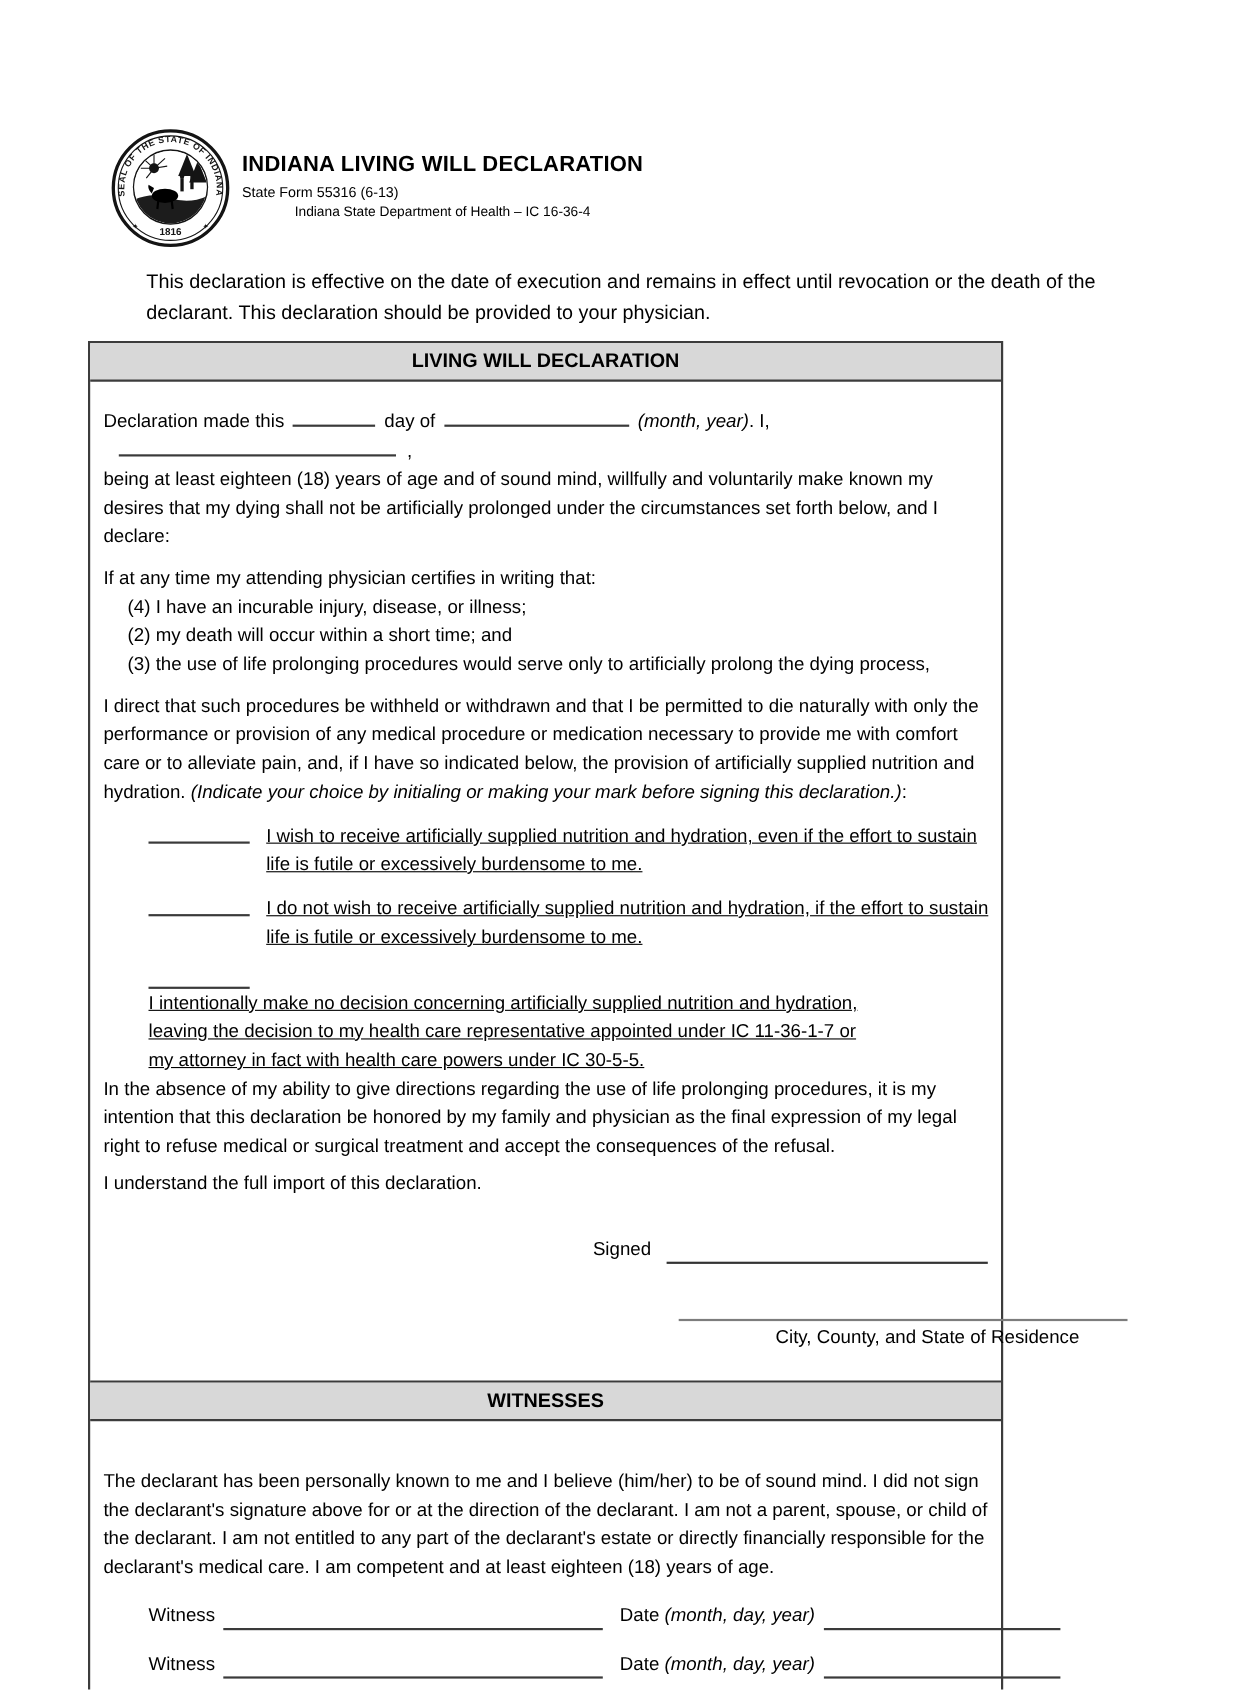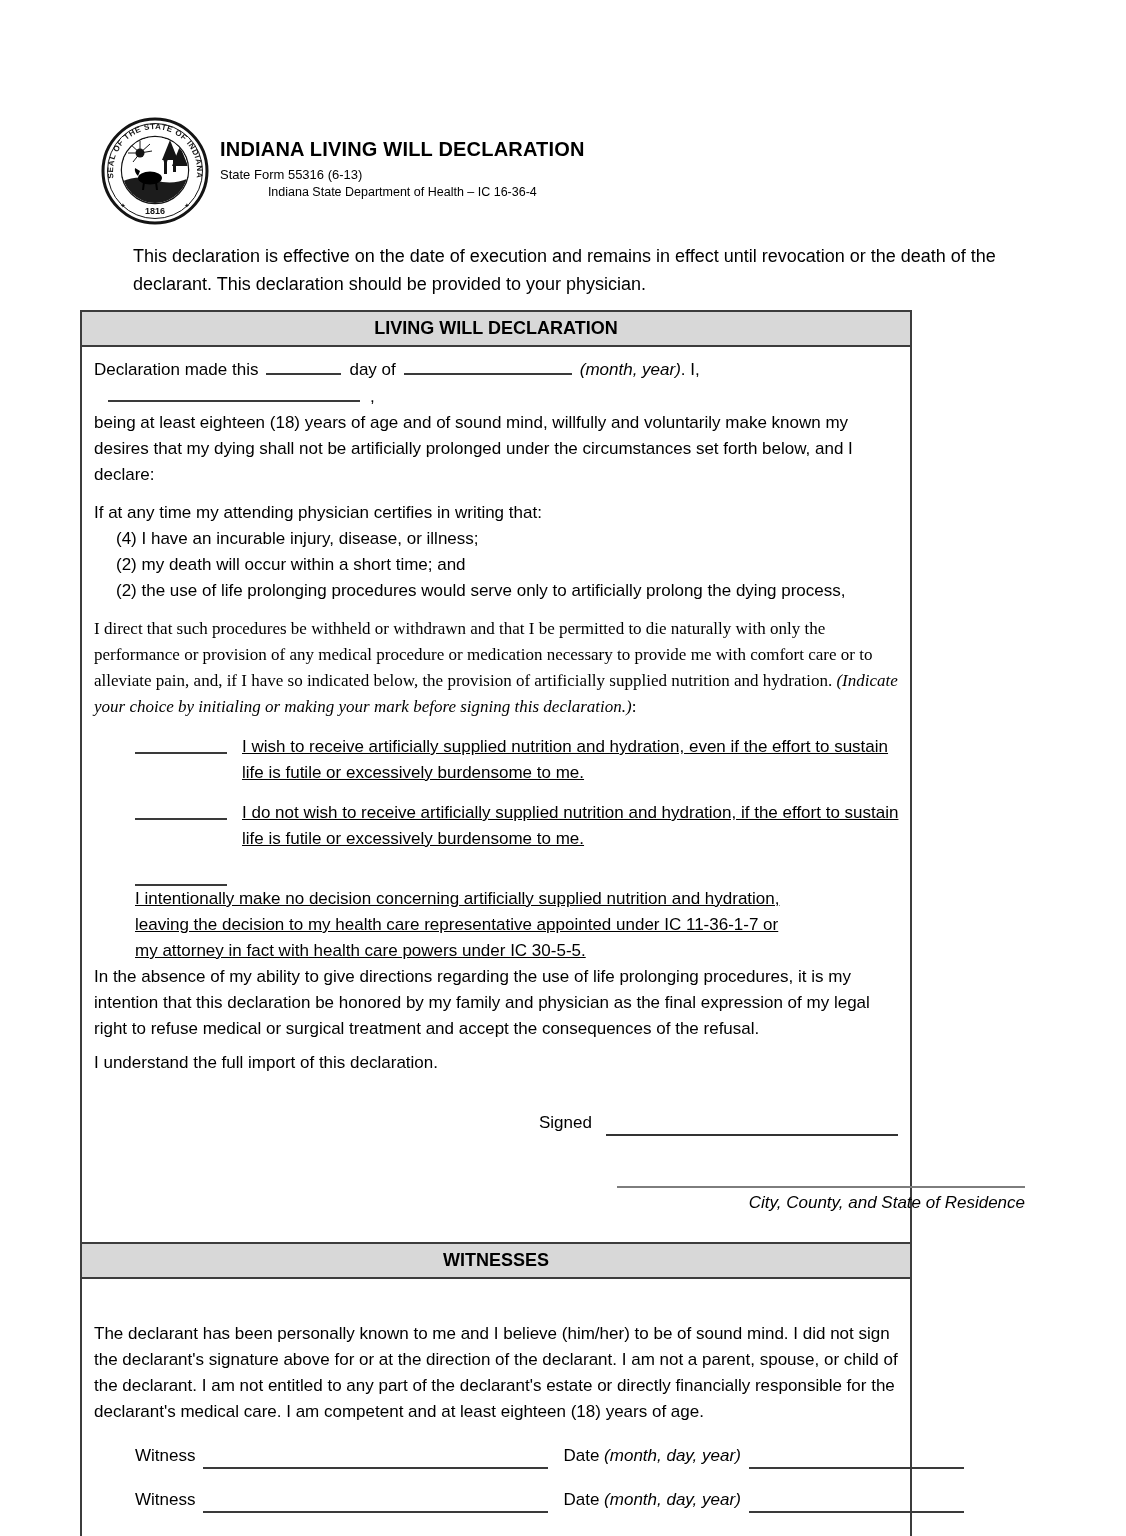--- a/index.html
+++ b/index.html
@@ -38,37 +38,37 @@
   }
   .section-header {
     background: #d8d8d8;
     border-bottom: 2px solid #3c3c3c;
     text-align: center;
     font-weight: bold;
     font-size: 18px;
     padding: 6px 0;
   }
   .body-block { font-size: 17px; line-height: 26px; }
-  .declaration-body { padding: 9px 12px 26px 12px; border-bottom: 2px solid #3c3c3c; }
+  .declaration-body { padding: 22px 12px 26px 12px; border-bottom: 2px solid #3c3c3c; }
   .witnesses-body { padding: 6px 12px 20px 12px; margin-top: 36px; }
 
   .blank {
     display: inline-block;
     border-bottom: 2px solid #3a3a3a;
     height: 19px;
     vertical-align: baseline;
   }
   .blank-day { width: 75px; margin: 0 8px; }
   .blank-month { width: 168px; margin: 0 8px; }
   .blank-name { width: 252px; margin: 0 10px 0 14px; }
 
   .para { margin-bottom: 12px; }
   .p-lead { margin-bottom: 0; }
   .numbered { padding-left: 22px; }
-  .p-direct { margin-bottom: 14px; font-family: Liberation Serif, serif; }
+  .p-direct { margin-bottom: 14px; }
   .italic { font-style: italic; }
 
   .choice { display: flex; margin-left: 41px; margin-bottom: 14px; text-decoration: underline; }
   .choice:nth-of-type(2) { margin-bottom: 16px; }
   .choice-blank {
     flex: none;
     width: 92px; height: 20px;
     border-bottom: 2px solid #3a3a3a;
     margin-right: 15px;
   }
@@ -78,23 +78,22 @@
   .p-absence { margin-bottom: 8px; }
   .p-understand { margin-bottom: 0; }
 
   .signed-row { display: flex; align-items: flex-end; margin: 34px 0 0 445px; }
   .signed-label { font-size: 17px; }
   .signed-line { width: 408px; border-bottom: 2px solid #333; height: 22px; margin-left: 14px; }
 
   .residence-block { margin: 50px 0 0 523px; width: 408px; }
   .residence-line { border-top: 2px solid #7d7d7d; height: 2px; }
   .residence-caption {
-    font-style: italic;
     font-size: 17px;
-    text-align: right;
+    text-align: left;
     padding-left: 88px;
     margin-top: 2px;
   }
 
   .witness-statement { margin-bottom: 18px; }
   .witness-row { display: flex; align-items: flex-end; margin-left: 41px; margin-bottom: 18px; }
   .witness-row:last-child { margin-bottom: 4px; }
   .w-label { flex: none; }
   .w-sign-line { width: 345px; border-bottom: 2px solid #3a3a3a; height: 21px; margin: 0 15px 0 8px; flex: none; }
   .w-date { flex: none; white-space: nowrap; }
@@ -169,21 +168,21 @@
 
       <div class="para">
         <span>Declaration made this</span><span class="blank blank-day"></span><span>day of</span><span class="blank blank-month"></span><span class="italic">(month, year)</span><span>. I,</span><span class="blank blank-name"></span><span>,</span>
         <div>being at least eighteen (18) years of age and of sound mind, willfully and voluntarily make known my desires that my dying shall not be artificially prolonged under the circumstances set forth below, and I declare:</div>
       </div>
 
       <div class="para">
         <div class="p-lead">If at any time my attending physician certifies in writing that:</div>
         <div class="numbered">(4) I have an incurable injury, disease, or illness;</div>
         <div class="numbered">(2) my death will occur within a short time; and</div>
-        <div class="numbered">(2) the use of life prolonging procedures would serve only to artificially prolong the dying process,</div>
+        <div class="numbered">(3) the use of life prolonging procedures would serve only to artificially prolong the dying process,</div>
       </div>
 
       <div class="p-direct">
         <span>I direct that such procedures be withheld or withdrawn and that I be permitted to die naturally with only the performance or provision of any medical procedure or medication necessary to provide me with comfort care or to alleviate pain, and, if I have so indicated below, the provision of artificially supplied nutrition and hydration. </span><span class="italic">(Indicate your choice by initialing or making your mark before signing this declaration.)</span><span>:</span>
       </div>
 
       <div class="choice">
         <div class="choice-blank"></div>
         <div class="choice-text">
           <div>I wish to receive artificially supplied nutrition and hydration, even if the effort to sustain</div>

